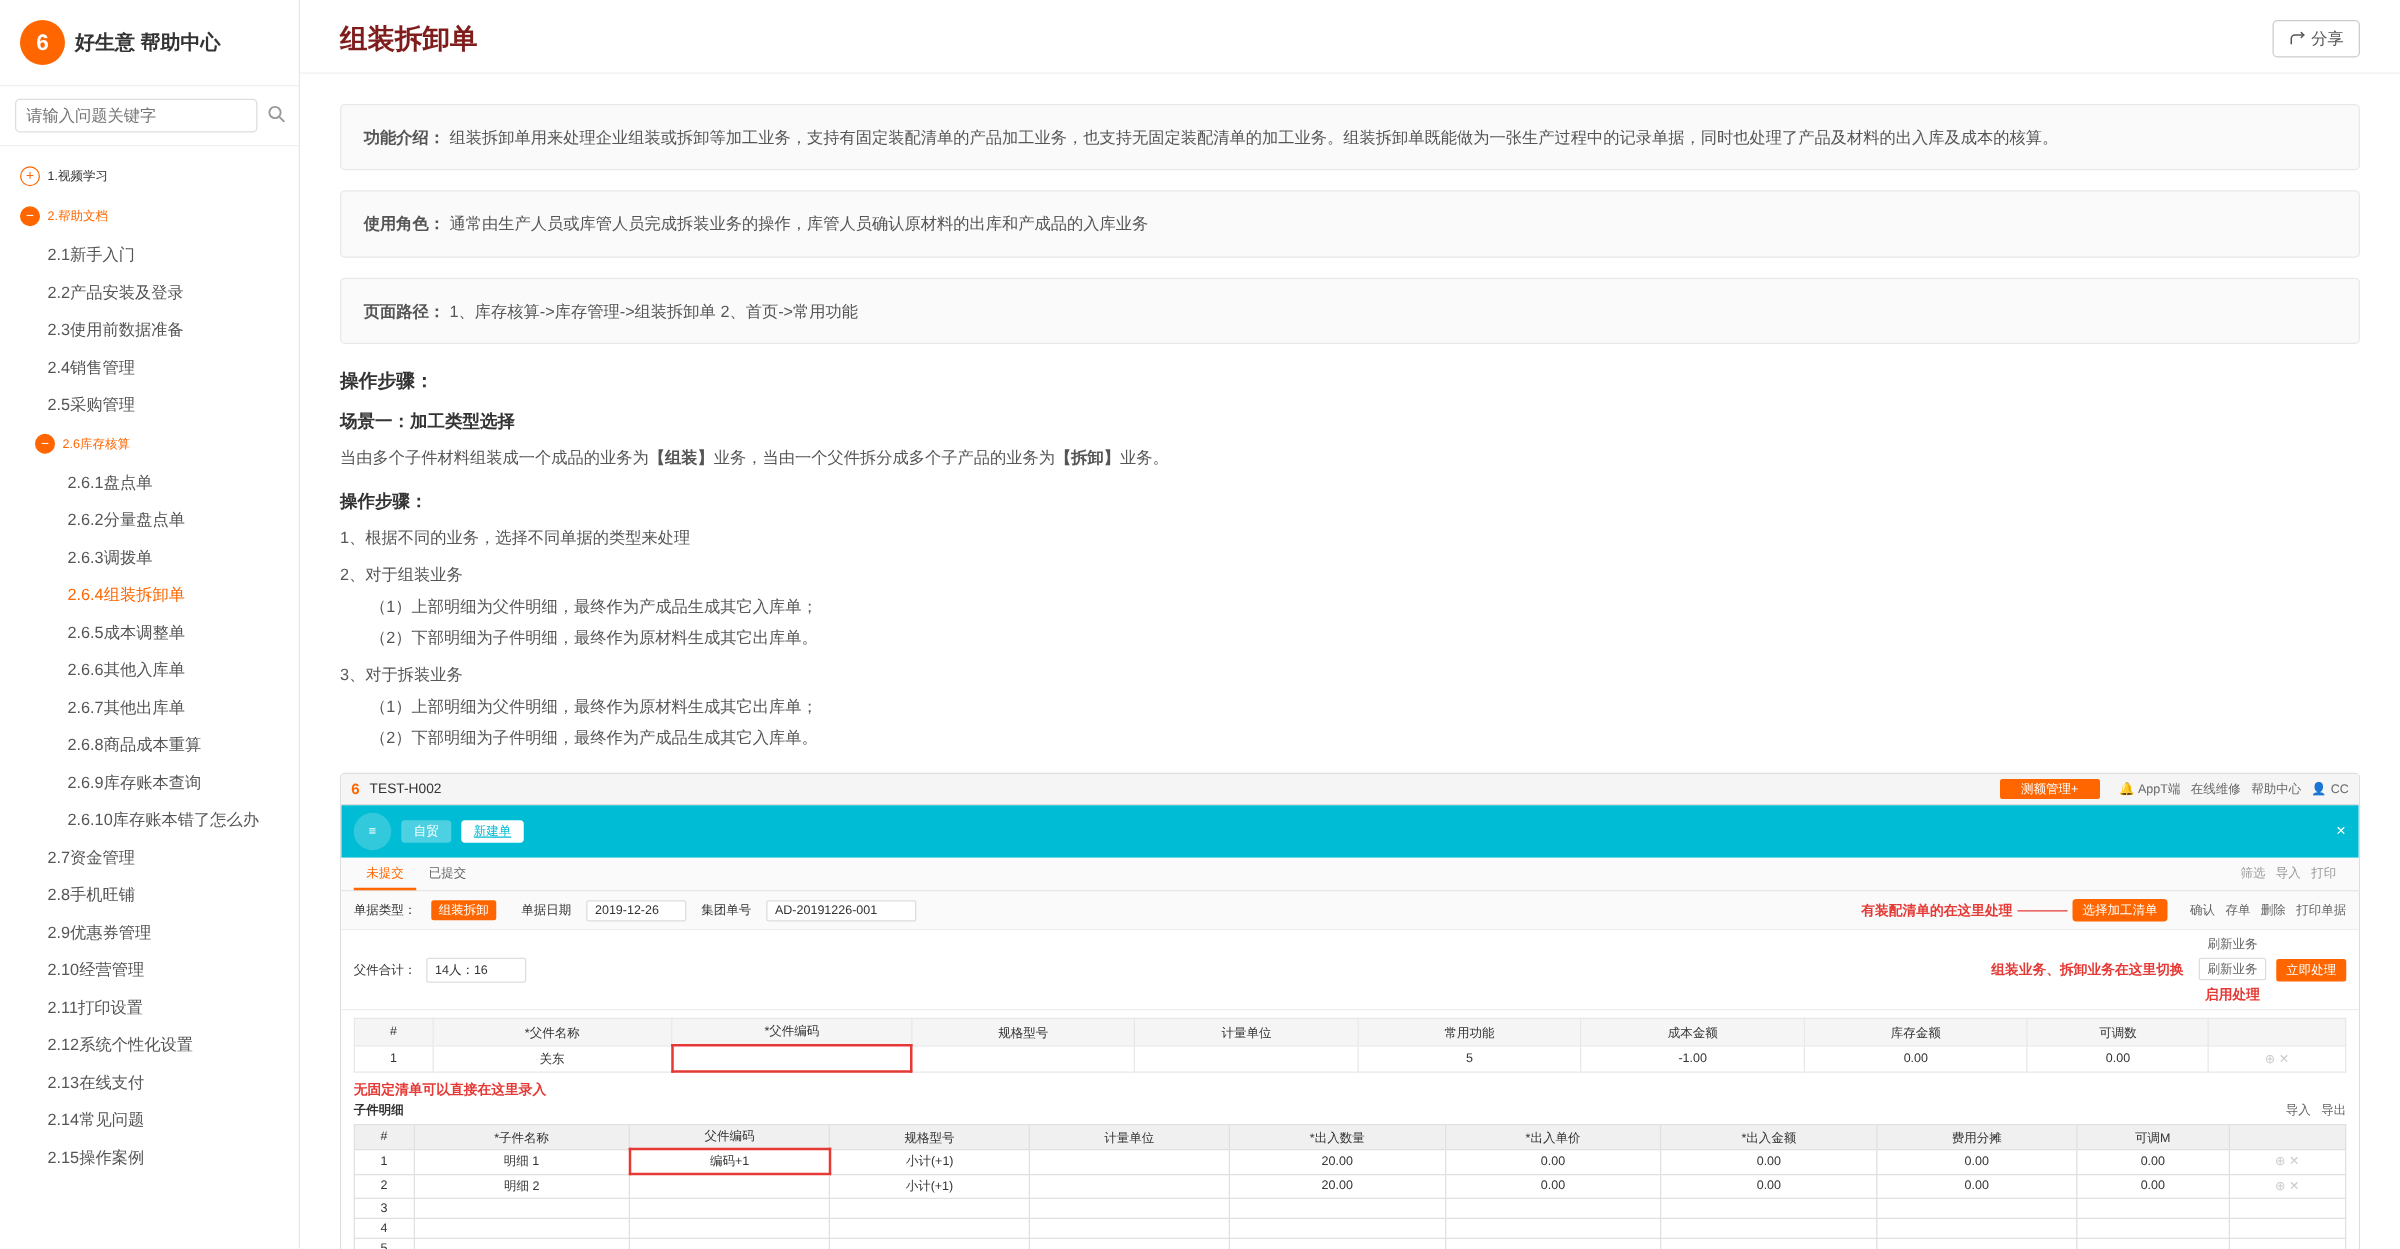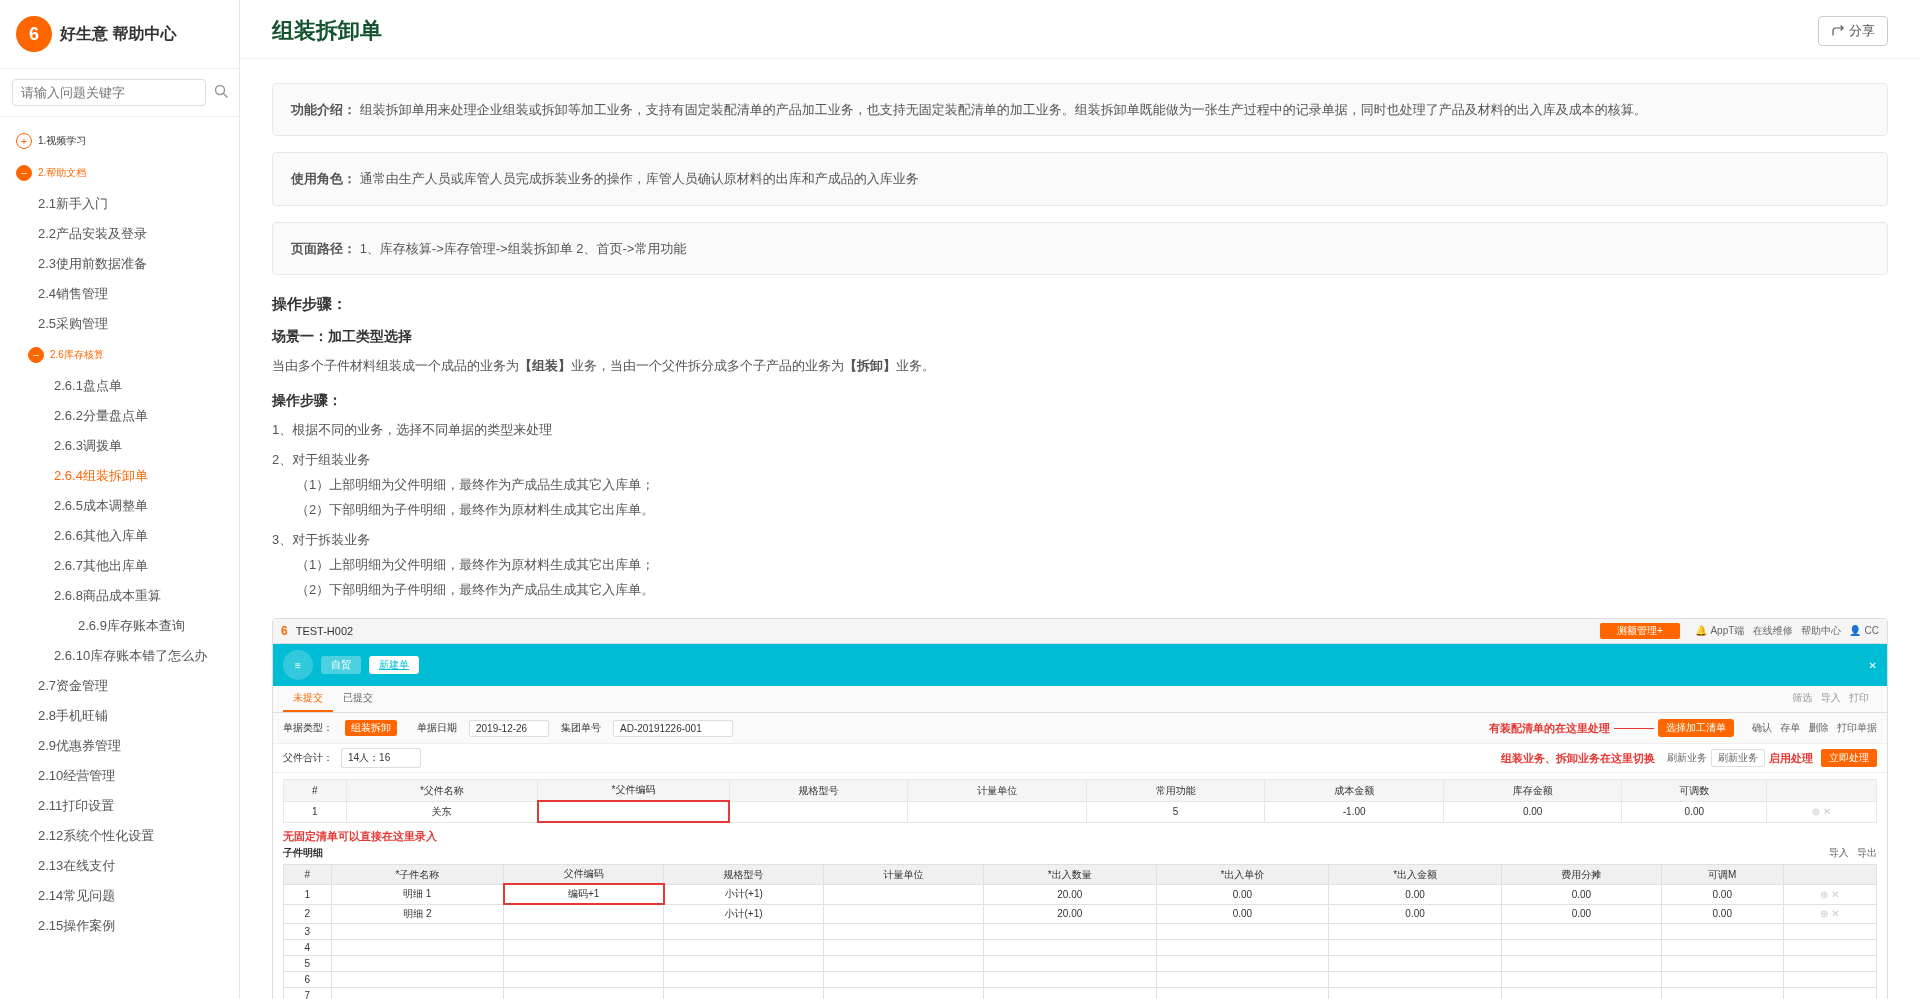--- a/index.html
+++ b/index.html
@@ -133,21 +133,21 @@
       display: flex;
       align-items: center;
       justify-content: space-between;
       padding: 16px 32px 12px 32px;
       border-bottom: 1px solid #f0f0f0;
       background: #fff;
     }
     .main-title {
       font-size: 22px;
       font-weight: bold;
-      color: #14532d;
+      color: #7f1d1d;
     }
     .share-btn {
       display: flex;
       align-items: center;
       border: 1px solid #ccc;
       border-radius: 4px;
       padding: 5px 12px;
       font-size: 13px;
       color: #555;
       cursor: pointer;
@@ -385,21 +385,21 @@
             </li>
             <li class="nav-subitem" style="padding-left:54px;">
               <span>2.6.6其他入库单</span>
             </li>
             <li class="nav-subitem" style="padding-left:54px;">
               <span>2.6.7其他出库单</span>
             </li>
             <li class="nav-subitem" style="padding-left:54px;">
               <span>2.6.8商品成本重算</span>
             </li>
-            <li class="nav-subitem" style="padding-left:78px;">
+            <li class="nav-subitem" style="padding-left:54px;">
               <span>2.6.9库存账本查询</span>
             </li>
             <li class="nav-subitem" style="padding-left:54px;">
               <span>2.6.10库存账本错了怎么办</span>
             </li>
           </ul>
         </li>
         <li class="nav-subitem">
           <span>2.7资金管理</span>
         </li>
@@ -526,21 +526,21 @@
           <span style="font-size:10px;margin-left:6px;color:#666;">确认 &nbsp; 存单 &nbsp; 删除 &nbsp; 打印单据</span>
         </div>
 
         <div style="display:flex;align-items:center;padding:4px 10px;background:#fff;border-bottom:1px solid #eee;font-size:10px;gap:8px;">
           <span>父件合计：</span>
           <span class="mock-field" style="width:50px;">14人：16</span>
           <div style="flex:1;"></div>
 
           <span class="annotation-red" style="margin-right:4px;margin-left:20px;">组装业务、拆卸业务在这里切换</span>
 
-          <div style="display:flex;align-items:center;gap:4px;">
+          <div style="display:flex;align-items:center;gap:4px;flex-direction:column;">
             <span style="font-size:10px;color:#666;">刷新业务</span>
             <div style="border:1px solid #ddd;padding:1px 6px;font-size:10px;border-radius:2px;background:#fff;">
               <span style="color:#666;">刷新业务</span>
             </div>
             <span class="annotation-red">启用处理</span>
           </div>
           <button style="background:#f60;color:#fff;border:none;padding:2px 8px;font-size:10px;border-radius:2px;cursor:pointer;">立即处理</button>
         </div>
 
         <div class="mock-section">

